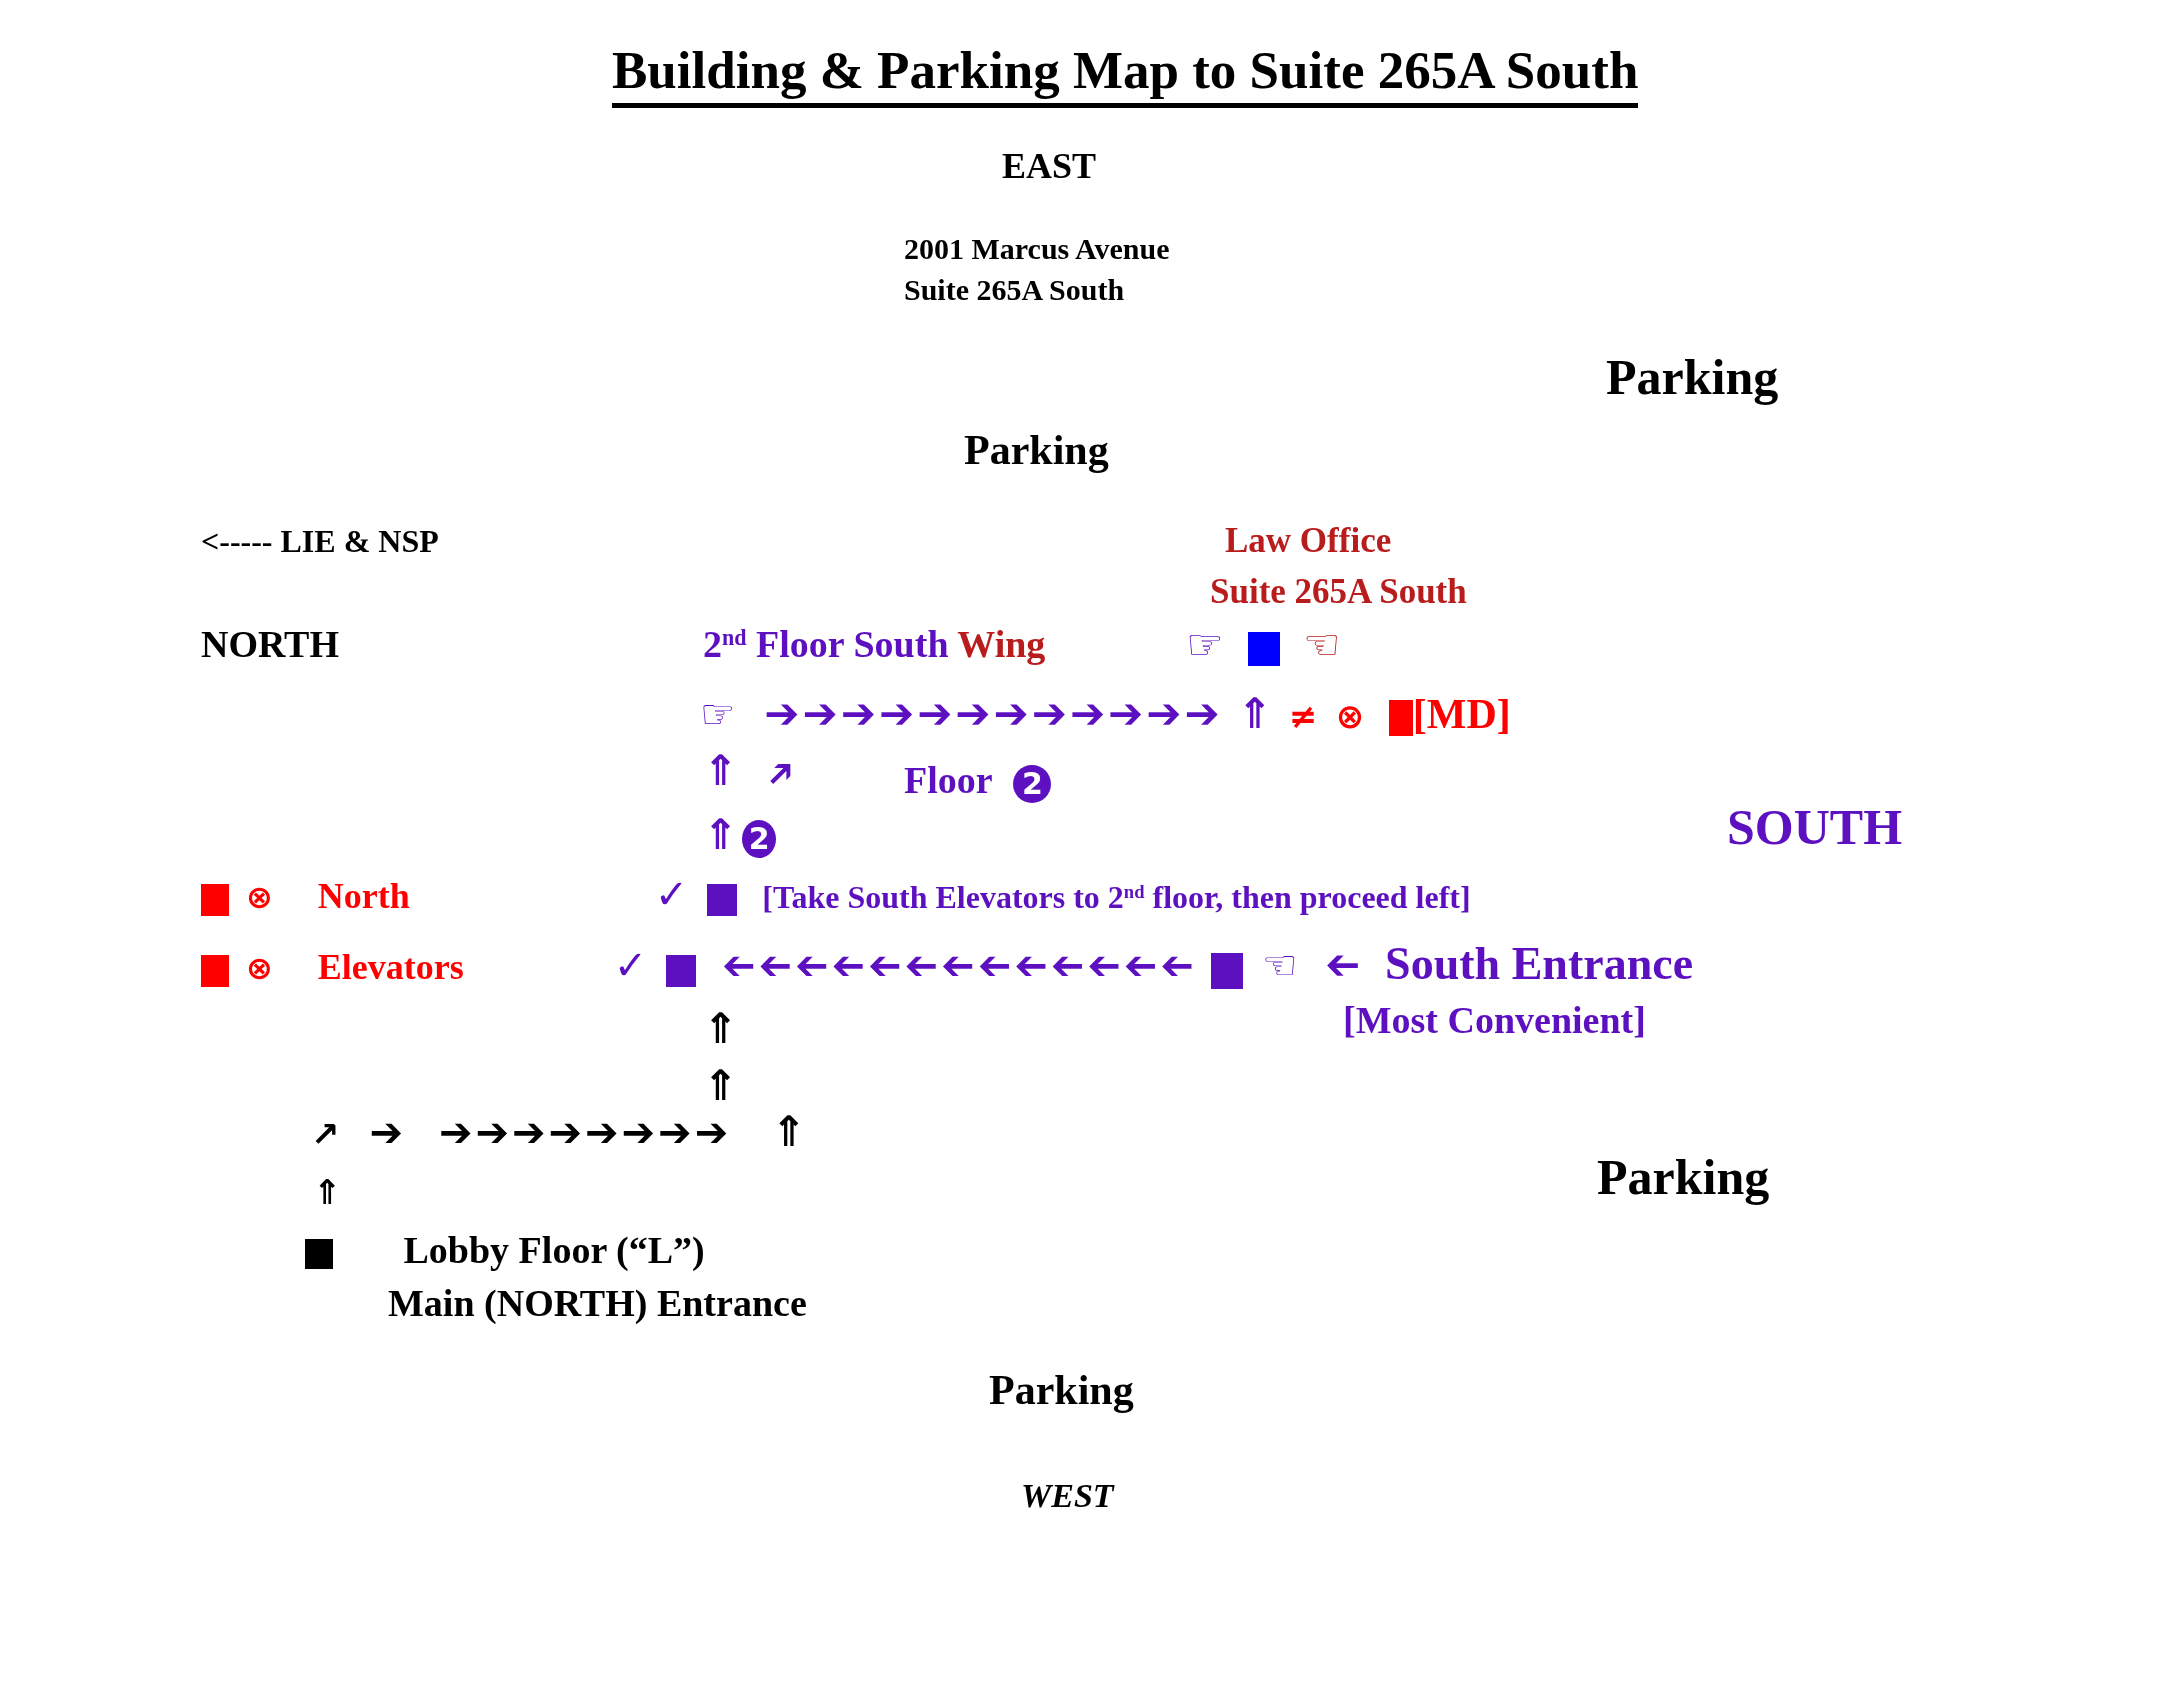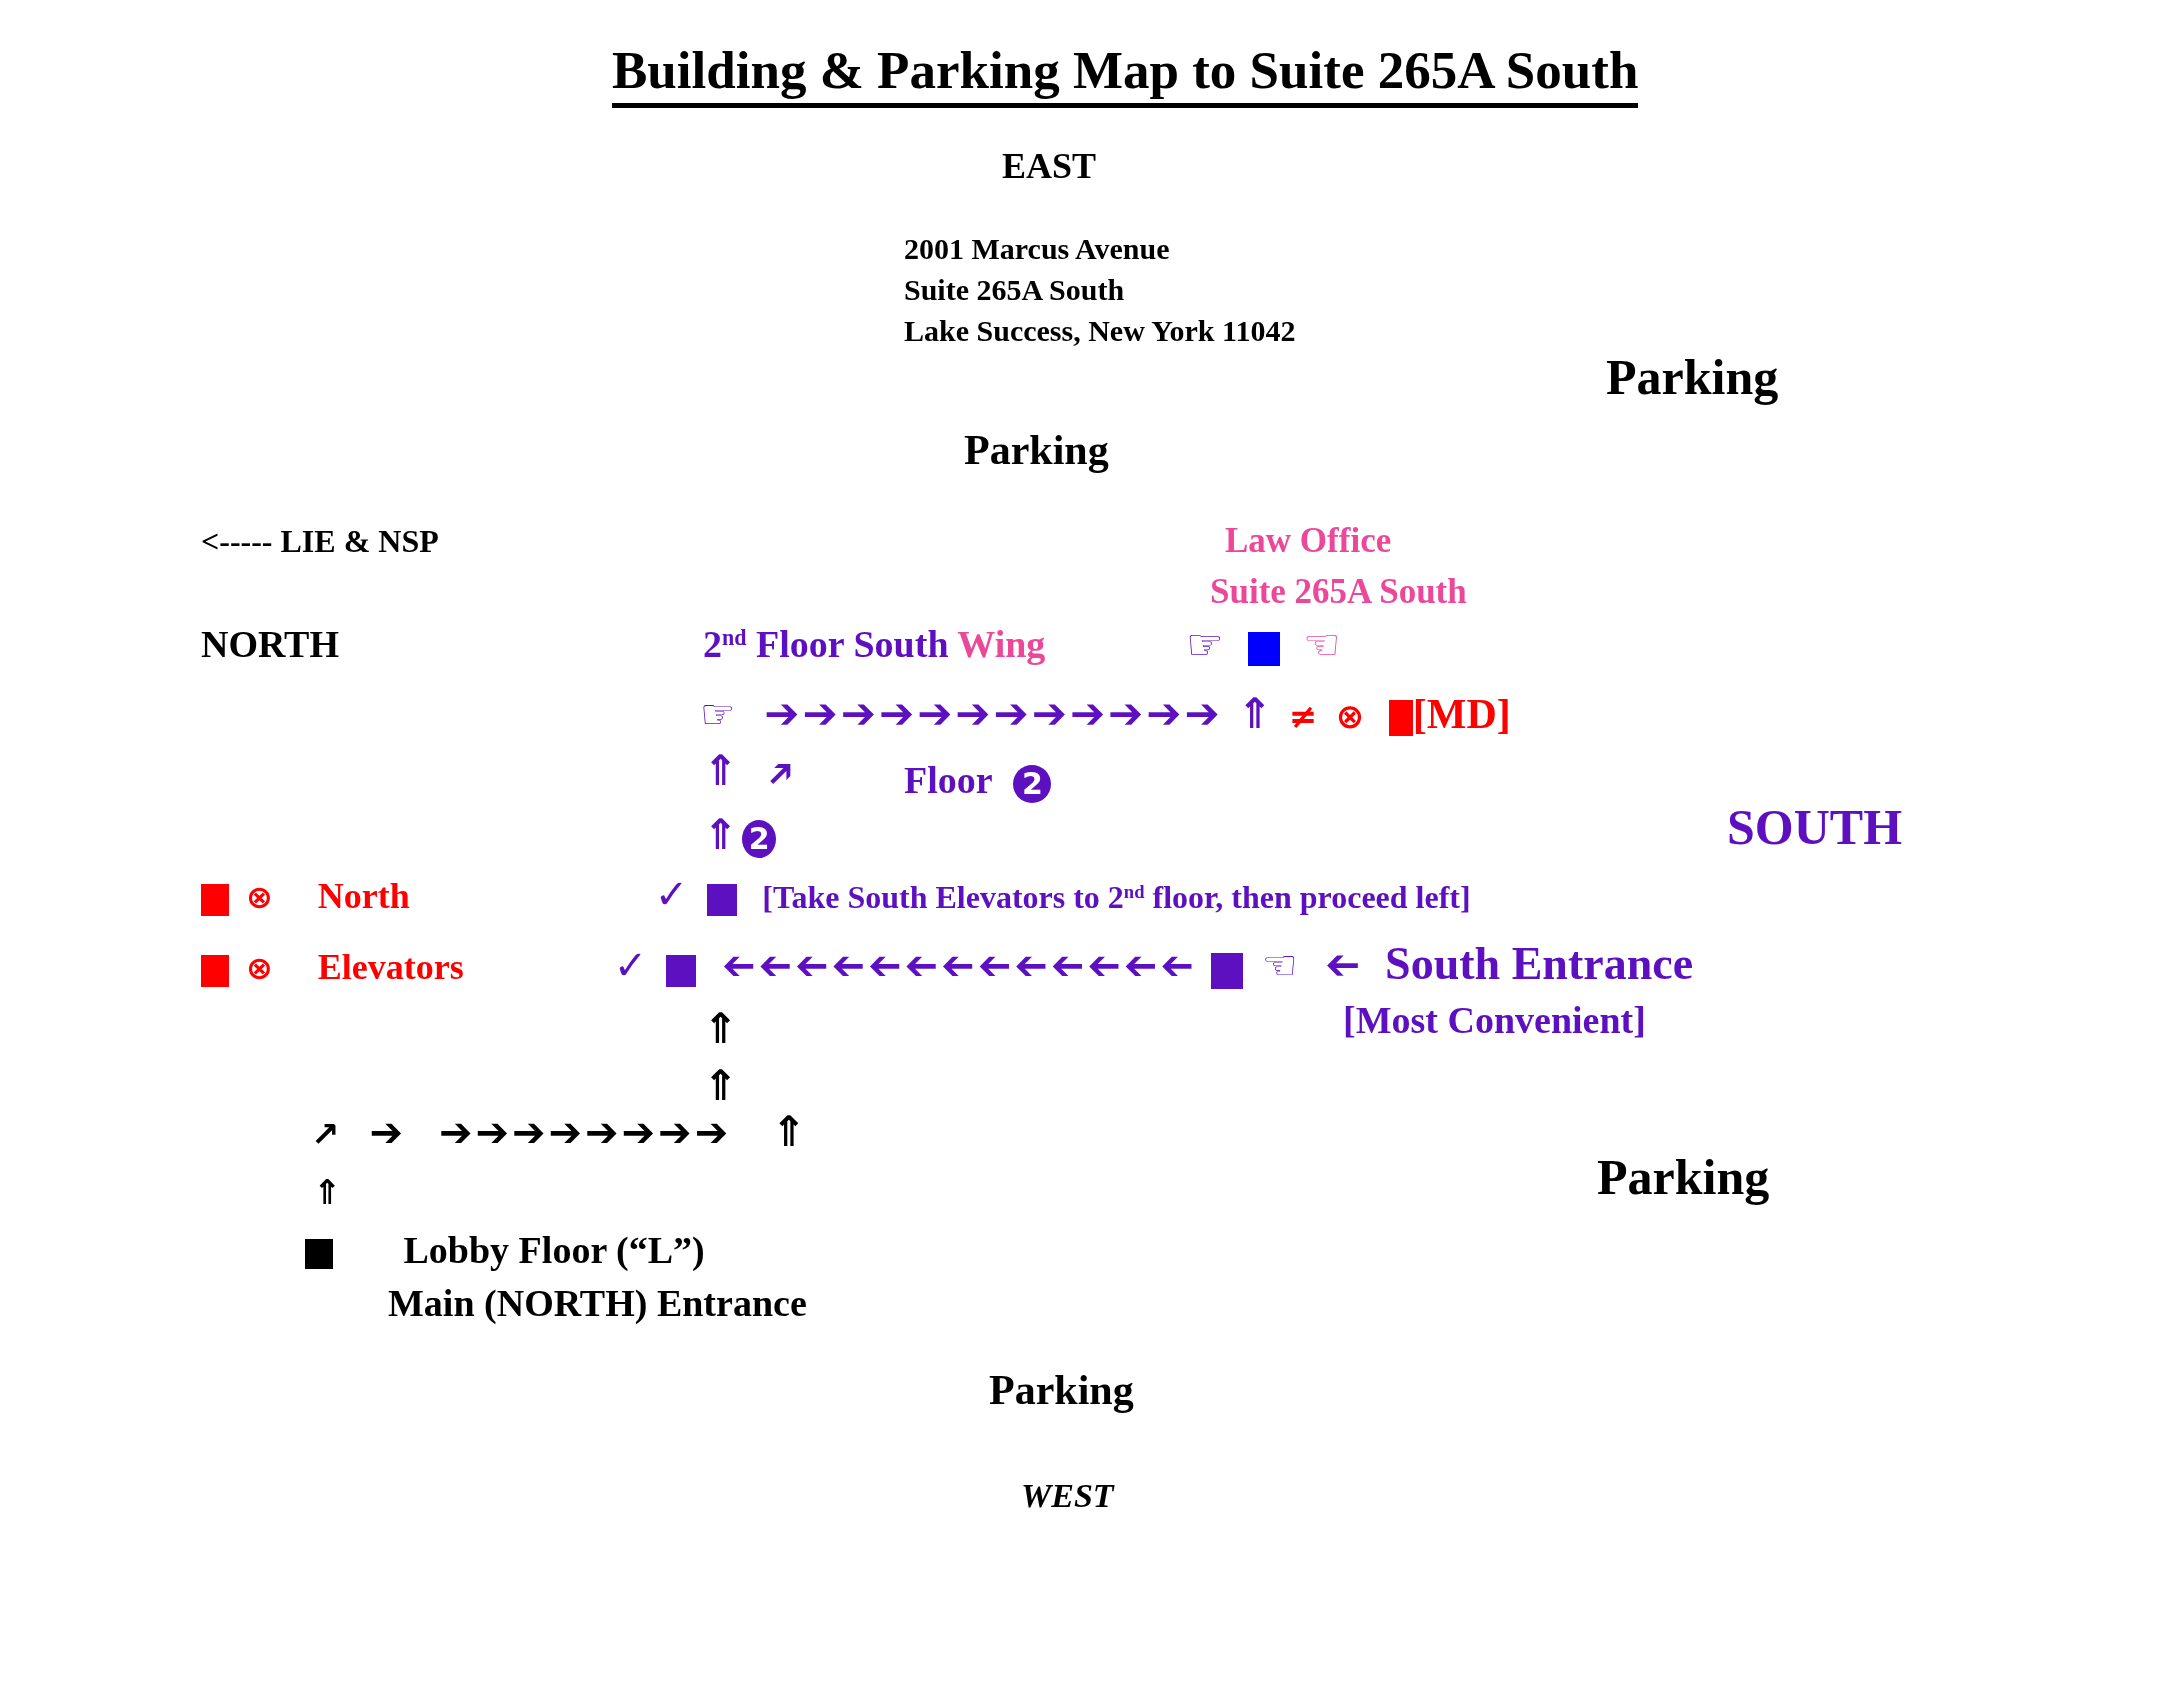--- a/index.html
+++ b/index.html
@@ -4,21 +4,21 @@
 <style>
   html,body{margin:0;padding:0;}
   body{
     width:2178px;height:1683px;background:#ffffff;position:relative;
     font-family:"Liberation Serif",serif;font-weight:bold;color:#000;
     overflow:hidden;
   }
   .abs{position:absolute;white-space:nowrap;}
   .sym{font-family:"DejaVu Sans",sans-serif;font-weight:bold;}
   .purple{color:#5C10C0;}
-  .blue{color:#ec4899;}
+  .blue{color:#b91c1c;}
   .red{color:#FF0000;}
   .flip{display:inline-block;transform:scaleX(-1);}
   .ne{display:inline-block;transform:rotate(-45deg);}
   .sup{font-size:58%;vertical-align:baseline;position:relative;top:-0.55em;}
   .sq{display:inline-block;vertical-align:middle;}
   .sq-red{width:28px;height:32px;background:#FF0000;}
   .sq-purple{width:30px;height:32px;background:#5C10C0;}
   .sq-blue{width:32px;height:34px;background:#0000FF;}
   .sq-black{width:28px;height:30px;background:#000000;}
   .sq-md{width:24px;height:36px;background:#FF0000;}
@@ -36,21 +36,20 @@
 
 <div class="abs" style="left:612px;top:40px;">
   <span class="title">Building &amp; Parking Map to Suite 265A South</span>
 </div>
 
 <div class="abs" style="left:1002px;top:145px;font-size:36px;">EAST</div>
 
 <div class="abs" style="left:904px;top:228px;font-size:30px;line-height:41px;">
   <div>2001 Marcus Avenue</div>
   <div>Suite 265A South</div>
-  <div>Lake Success, New York 11042</div>
 </div>
 
 <div class="abs" style="left:1606px;top:348px;font-size:50px;">Parking</div>
 <div class="abs" style="left:964px;top:426px;font-size:42px;">Parking</div>
 
 <div class="abs" style="left:201px;top:523px;font-size:32px;text-align:center;">&lt;----- LIE &amp; NSP</div>
 
 <div class="abs blue" style="left:1225px;top:521px;font-size:35px;">Law Office</div>
 <div class="abs blue" style="left:1210px;top:572px;font-size:35px;">Suite 265A South</div>
 

